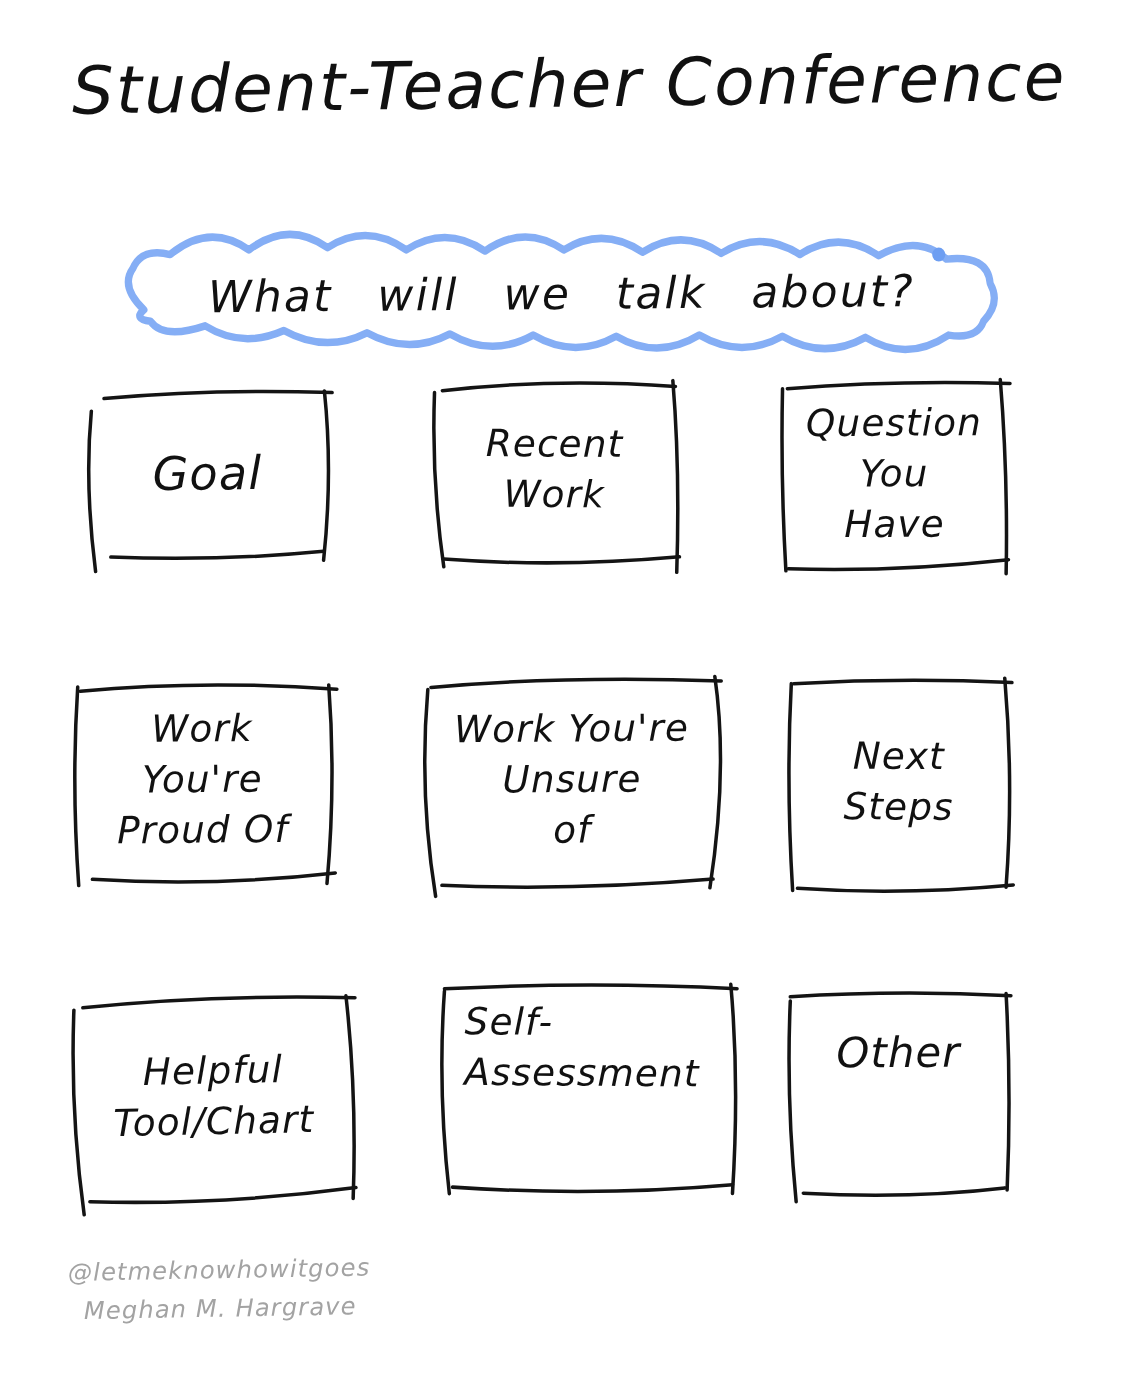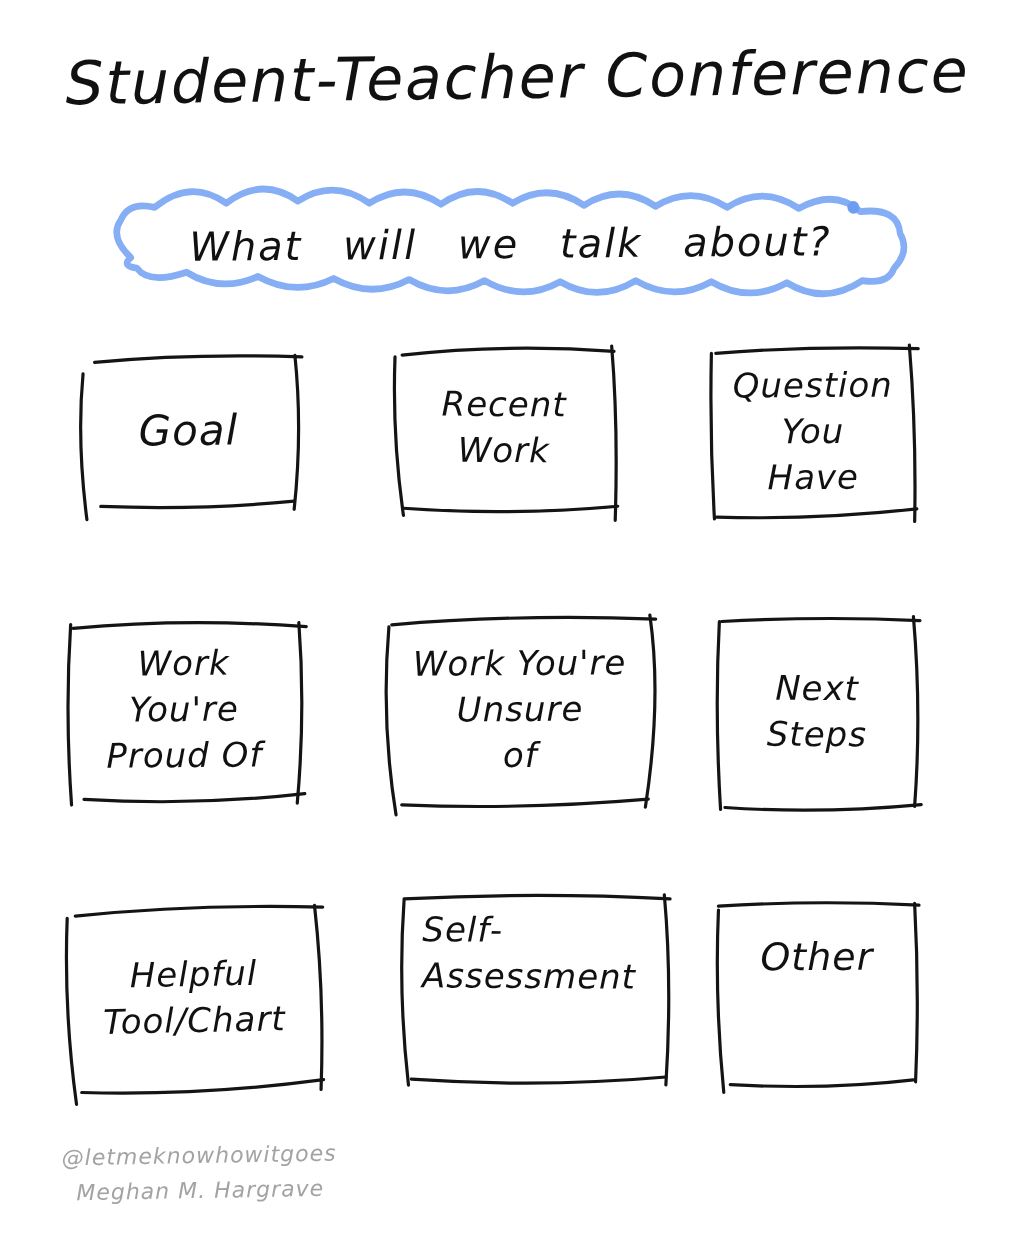--- a/index.html
+++ b/index.html
@@ -8,21 +8,21 @@
     font-family:"DejaVu Sans",sans-serif;color:#111;overflow:hidden;
   }
   .hand{font-style:italic;letter-spacing:1px;}
   
   .title{
     position:absolute;left:0;top:42px;width:100%;text-align:center;
     font-size:60px;font-weight:400;transform:rotate(-0.8deg);
     letter-spacing:2px;
   }
   
-  .cloud-wrap{position:absolute;left:103px;top:176px;width:815px;height:136px;}
+  .cloud-wrap{position:absolute;left:103px;top:200px;width:815px;height:136px;}
   .cloud-wrap svg{position:absolute;left:0;top:0;width:100%;height:100%;overflow:visible;}
   .cloud-text{
     position:absolute;left:0;top:0;width:100%;height:100%;
     display:flex;align-items:center;justify-content:center;
     font-size:40px;word-spacing:26px;letter-spacing:2px;transform:rotate(-0.5deg);
   }
   
   .box{position:absolute;}
   .box svg.sketch{position:absolute;left:0;top:0;width:100%;height:100%;overflow:visible;}
   .sketch path{

